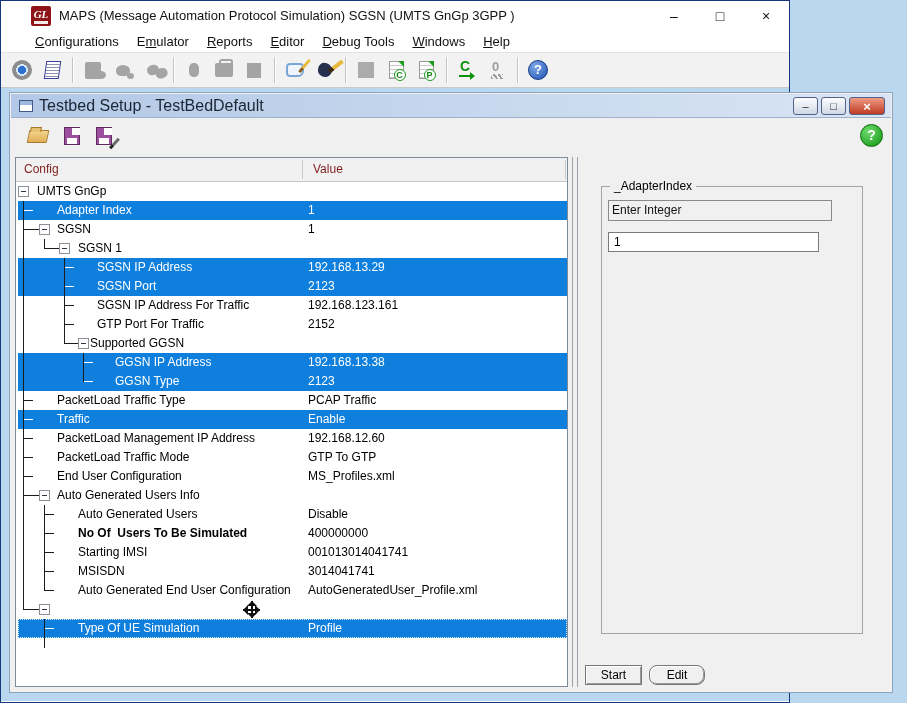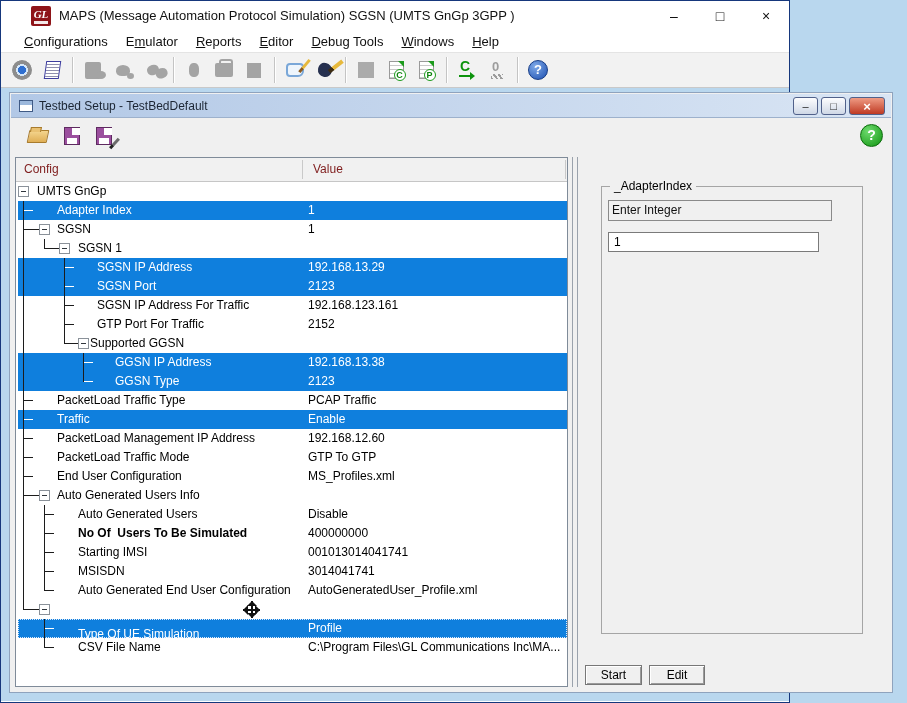--- a/index.html
+++ b/index.html
@@ -15,21 +15,21 @@
     font-style:italic; font-weight:bold; font-size:11px; text-align:center;
     line-height:16px; border-radius:2px; }
   .gl-logo::after { content:""; position:absolute; left:3px; right:3px; bottom:2px;
     height:3px; background:#fff; opacity:.9; }
   .title-text { position:absolute; left:58px; top:7px; font-size:13px; color:#111; }
   .win-controls { position:absolute; right:0; top:0; display:flex; }
   .wbtn { width:46px; height:30px; display:flex; align-items:center;
     justify-content:center; font-size:14px; color:#111; cursor:default; }
 
   
-  .menubar { height:22px; background:#fff; padding-left:14px; display:flex;
+  .menubar { height:22px; background:#fff; padding-left:25px; display:flex;
     align-items:center; border-bottom:1px solid #e4e4e4; }
   .menu-item { padding:2px 9px; font-size:13px; color:#101010; }
   .menu-item u { text-decoration:underline; }
 
   
   .toolbar { height:35px; background:#f2f2f2; border-bottom:1px solid #c9c9c9;
     display:flex; align-items:center; padding-left:6px; }
   .tsep { width:1px; height:26px; background:#c4c4c4; margin:0 5px;
     box-shadow:1px 0 0 #fff; }
   .tbtn { width:30px; height:28px; display:flex; align-items:center;
@@ -105,21 +105,21 @@
 
   .inner-window { position:absolute; left:8px; top:4px; width:884px; height:601px;
     background:#f0f0f0; border:1px solid #8fa3bd; }
   .inner-titlebar { position:absolute; left:1px; top:1px; right:1px; height:24px;
     background:linear-gradient(90deg,#b2c8e6,#d9e5f4); display:flex;
     align-items:center; border-bottom:1px solid #9db1cc; }
   .inner-title-icon { width:14px; height:12px; margin:0 6px 0 8px;
     border:1px solid #3f5a85; background:#fff; position:relative; }
   .inner-title-icon::before { content:""; position:absolute; left:0; right:0; top:0;
     height:4px; background:#9cb8dc; }
-  .inner-title-text { font-size:12px; color:#1b2533; }
+  .inner-title-text { font-size:16px; color:#1b2533; }
   .inner-controls { position:absolute; right:6px; top:3px; display:flex; gap:3px; }
   .ibtn { height:18px; border-radius:3px; border:1px solid #51618a;
     display:flex; align-items:center; justify-content:center; font-size:11px; }
   .ibtn.minmax { width:25px; background:linear-gradient(#fdfdfe,#cfd8e6); color:#222; }
   .ibtn.close { width:36px; background:linear-gradient(#ef9b84,#bf3a23); color:#fff;
     font-weight:bold; font-size:13px; }
 
   .inner-toolbar { position:absolute; left:1px; top:26px; right:1px; height:34px;
     background:#f0f0f0; }
   .itbtn { position:absolute; top:4px; width:26px; height:26px; display:flex;
@@ -185,21 +185,21 @@
     padding:0 4px; color:#000; }
   .hint-box { position:absolute; left:6px; top:13px; width:224px; height:21px;
     border:1px solid #8a8a8a; line-height:19px; padding-left:3px; color:#111; }
   .int-input { position:absolute; left:6px; top:45px; width:211px; height:20px;
     background:#fff; border:1px solid #7a7a7a; line-height:18px; padding-left:5px;
     color:#000; }
   .pbtn { position:absolute; top:508px; height:20px; background:#f0f0f0;
     border:1px solid #777; box-shadow:inset 1px 1px 0 #fff, inset -1px -1px 0 #9a9a9a;
     text-align:center; line-height:18px; color:#000; }
   .pbtn.start { left:4px; width:57px; }
-  .pbtn.edit  { left:68px; width:56px; }
+  .pbtn.edit  { left:68px; width:56px;border-radius:8px; }
 
   
   .move-cursor { position:absolute; left:242px; top:600px; width:17px; height:17px;
     z-index:50; filter:drop-shadow(0 0 1px #fff); }
   .move-cursor .h { position:absolute; left:0; top:8px; width:17px; height:2px;
     background:#101010; }
   .move-cursor .v { position:absolute; left:8px; top:0; width:2px; height:17px;
     background:#101010; }
   .mc-t { position:absolute; left:4px; top:0; border-left:5px solid rgba(0,0,0,0);
     border-right:5px solid rgba(0,0,0,0); border-bottom:5px solid #101010; }
@@ -460,27 +460,22 @@
                 <span class="val">AutoGeneratedUser_Profile.xml</span>
               </div>
               <div class="trow">
                 <span class="conn" style="left: 7px; width: 16px;"></span>
                 <span class="ebox" style="left: 23px;"></span>
                 <span class="val"></span>
               </div>
               <div class="trow sel focus">
                 <span class="hl"></span>
                 <span class="conn" style="left: 28px; width: 10px;"></span>
-                <span class="lbl" style="left: 62px; margin-top: 6px;">Type Of UE Simulation</span>
+                <span class="lbl" style="left: 62px;">Type Of UE Simulation</span>
                 <span class="val">Profile</span>
-              </div>
-              <div class="trow">
-                <span class="conn" style="left: 28px; width: 10px;"></span>
-                <span class="lbl" style="left: 62px;">CSV File Name</span>
-                <span class="val">C:\Program Files\GL Communications Inc\MA...</span>
               </div>
               <span class="tguide" style="left: 7px; top: 19px; height: 409px;"></span>
               <span class="tguide" style="left: 28px; top: 57px; height: 10px;"></span>
               <span class="tguide" style="left: 48px; top: 76px; height: 86px;"></span>
               <span class="tguide" style="left: 67px; top: 171px; height: 29px;"></span>
               <span class="tguide" style="left: 28px; top: 323px; height: 86px;"></span>
               <span class="tguide" style="left: 28px; top: 437px; height: 29px;"></span>
             </div>
         </div>
 

